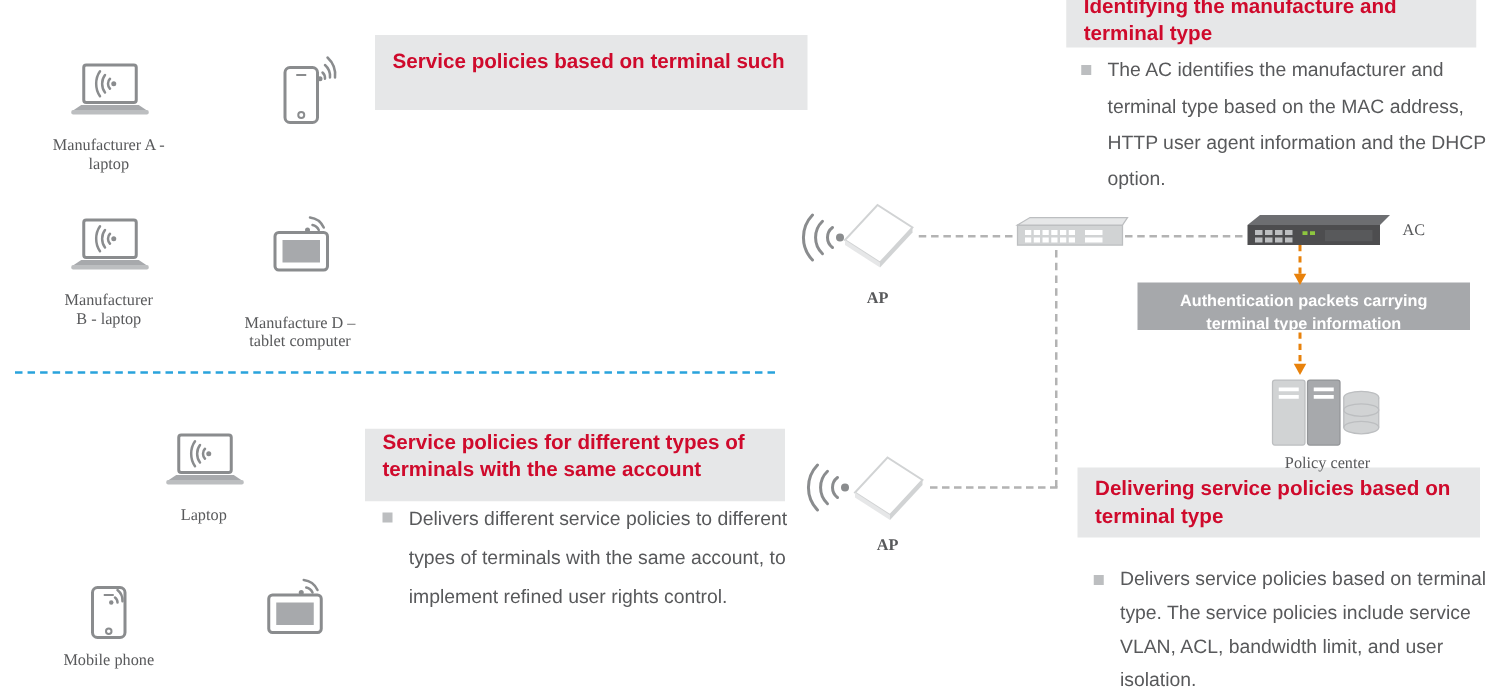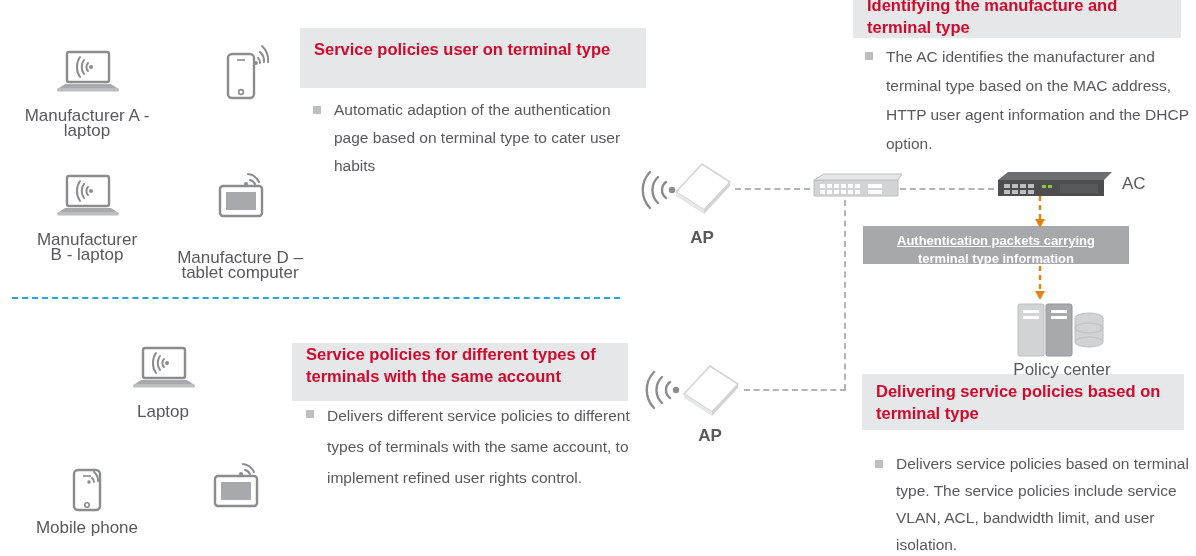--- a/index.html
+++ b/index.html
@@ -12,24 +12,25 @@
     height: 556px;
     position: relative;
     overflow: hidden;
     font-family: "Liberation Sans", sans-serif;
     color: #58595b;
   }
   .abs { position: absolute; }
 
   
   .dev-label {
-    font-size: 17px;
+    font-size: 13px;
     color: #58595b;
     text-align: center;
     line-height: 15px;
+    font-family: Liberation Serif, serif;
   }
 
   
   .callout-box {
     background: #e6e7e8;
     padding: 10px 14px 12px 14px;
     box-sizing: border-box;
   }
   .callout-title {
     color: #cf0a2c;
@@ -206,24 +207,23 @@
       <g fill="none" stroke="#8a8c8e" stroke-width="2" stroke-linecap="round">
         <path d="M50 10 a7 7 0 0 1 5 4"></path>
         <path d="M48 4 a14 14 0 0 1 11 8"></path>
       </g>
       <circle cx="46" cy="14" r="2" fill="#8a8c8e"></circle>
     </svg>
   </div>
 </div>
 
 <div class="abs callout-box" style="left:300px; top:28px; width:346px; height:60px;">
-  <p class="callout-title">Service policies user on terminal type</p>
+  <p class="callout-title">Service policies based on terminal such</p>
 </div>
 <ul class="bullets abs" style="left:310px; top:96px; width:330px;">
-  <li>Automatic adaption of the authentication page based on terminal type to cater user habits</li>
 </ul>
 
 <div class="abs callout-box" style="left:292px; top:343px; width:336px; height:58px; padding-top:0;">
   <p class="callout-title">Service policies for different types of terminals with the same account</p>
 </div>
 <ul class="bullets abs" style="left:303px; top:400px; width:332px;">
   <li style="line-height:31px;">Delivers different service policies to different types of terminals with the same account, to implement refined user rights control.</li>
 </ul>
 
 <div class="abs callout-box" style="left:853px; top:-10px; width:328px; height:48px; padding-top:4px;">
@@ -304,21 +304,21 @@
     </g>
     <g fill="#8dc63f">
       <rect x="48" y="17" width="4" height="3"></rect>
         <rect x="54" y="17" width="4" height="3"></rect>
     </g>
     <rect x="66" y="16" width="38" height="9" fill="#58595b"></rect>
   </svg>
 </div>
 <div class="abs dev-label" style="left:1122px; top:176px; width:40px; text-align:left;">AC</div>
 
-<div class="abs grey-band" style="left:863px; top:226px; width:266px; height:38px;text-decoration:underline;">Authentication packets carrying terminal type information</div>
+<div class="abs grey-band" style="left:910px; top:226px; width:266px; height:38px;">Authentication packets carrying terminal type information</div>
 
 <div class="abs" style="left:1030px; top:196px;">
   <svg width="20" height="32" viewBox="0 0 20 32">
     <line x1="10" y1="0" x2="10" y2="26" stroke="#e8820c" stroke-width="2.4" stroke-dasharray="5,4"></line>
     <path d="M10 32 L5 23 L15 23 Z" fill="#e8820c"></path>
   </svg>
 </div>
 
 <div class="abs" style="left:1030px; top:266px;">
   <svg width="20" height="34" viewBox="0 0 20 34">

